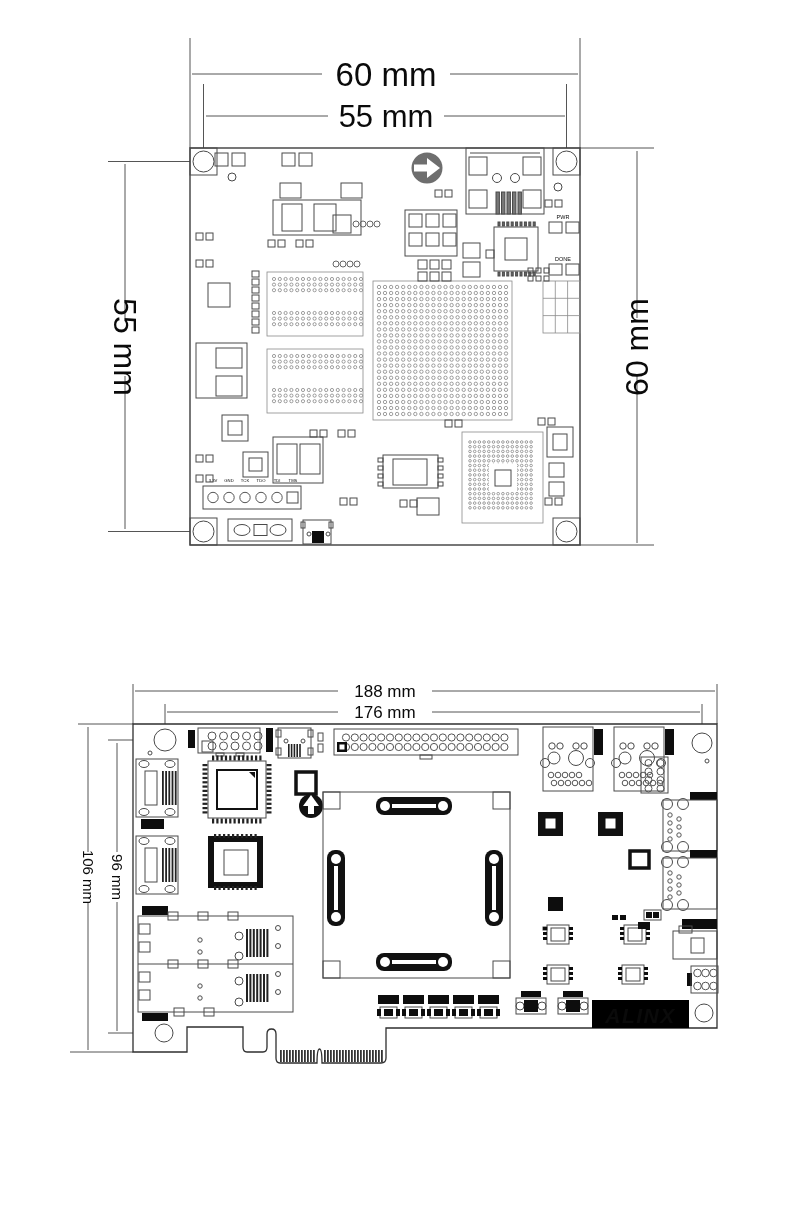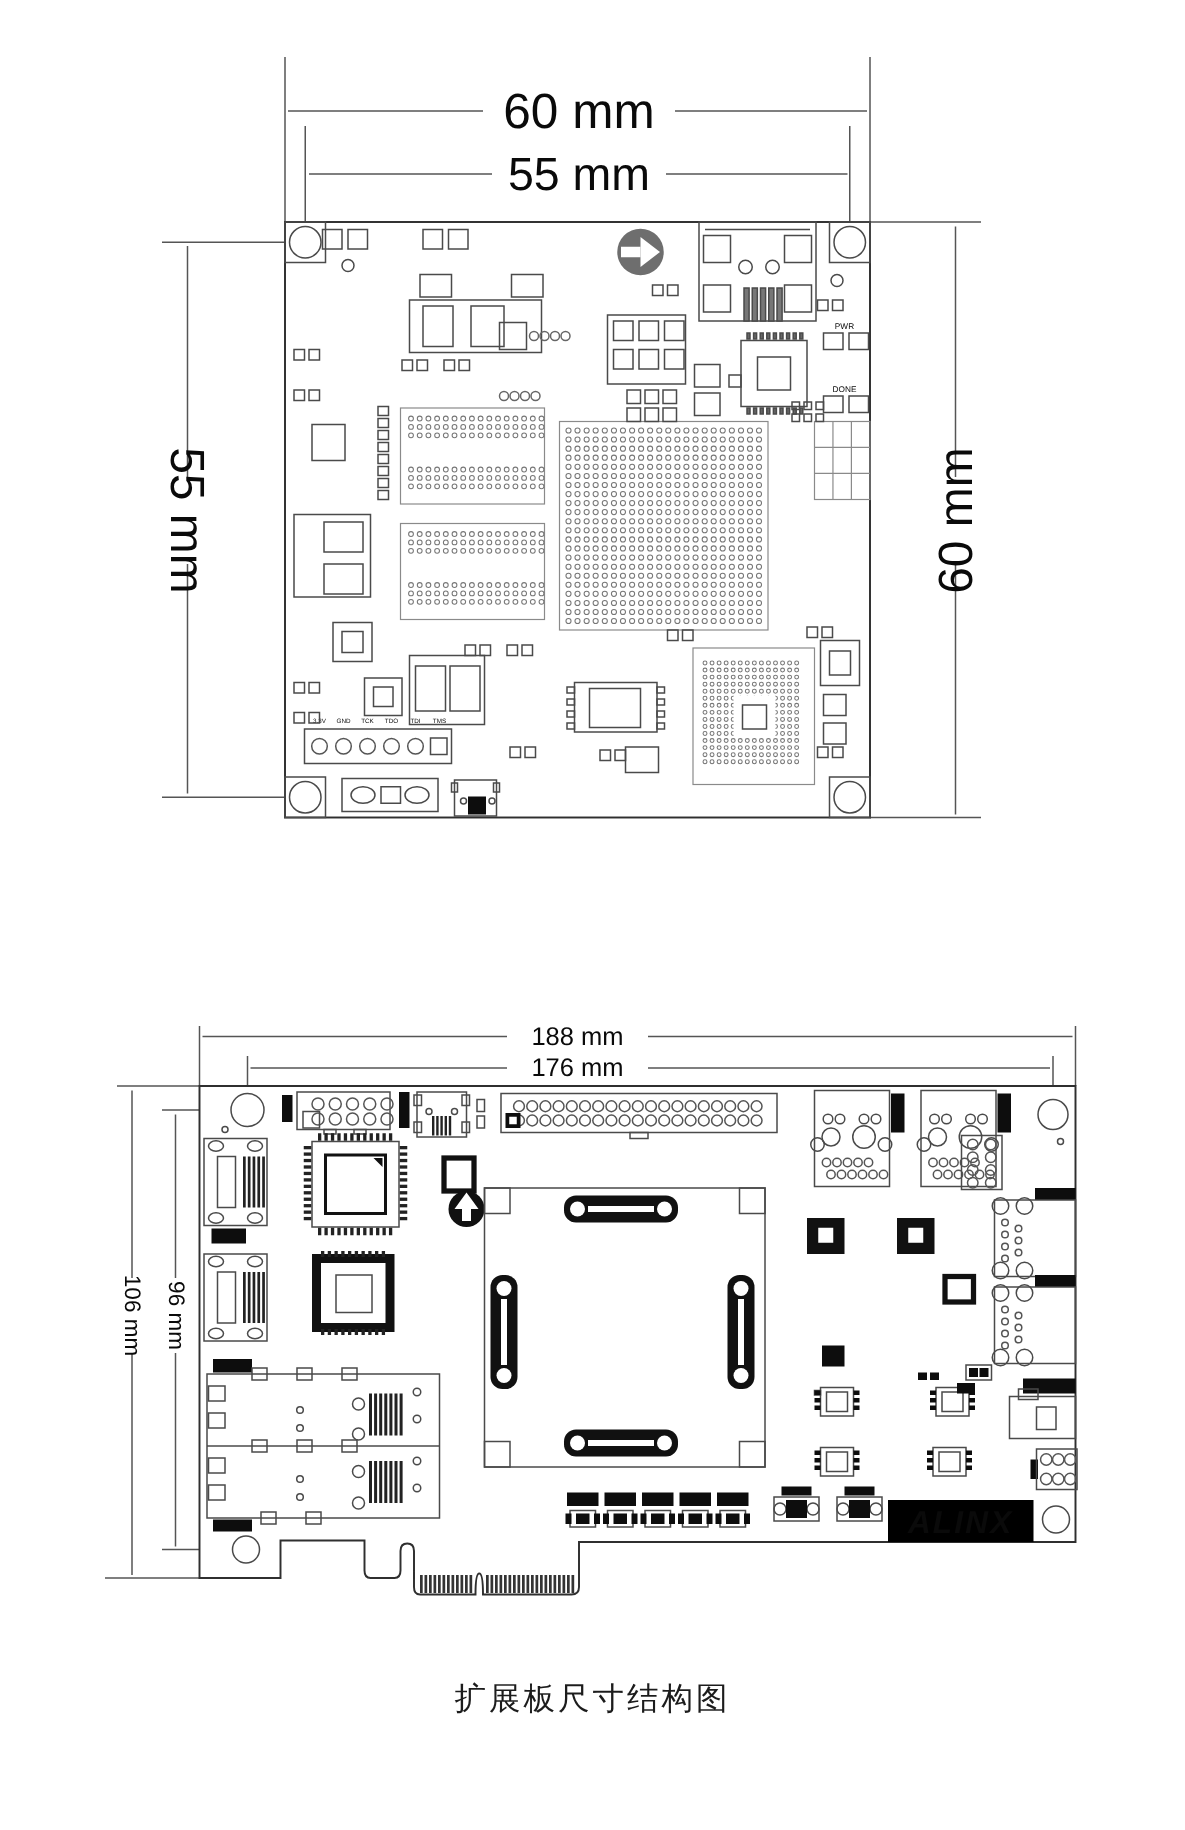--- a/index.html
+++ b/index.html
@@ -1996,14 +1996,13 @@
           </g>
     </g>
 
     <g>
       <rect x="592" y="1000" width="97" height="28" fill="#000"></rect>
       <text x="640.5" y="1015.5" font-size="21" font-weight="bold" font-style="italic" letter-spacing="1.5" text-anchor="middle" dominant-baseline="central" fill="#ffffff">ALINX</text>
     </g>
   </g>
 </svg>
 
-<div class="caption" style="top:1118px;">扩展板尺寸结构图</div>
 </div>
 
 </body></html>

